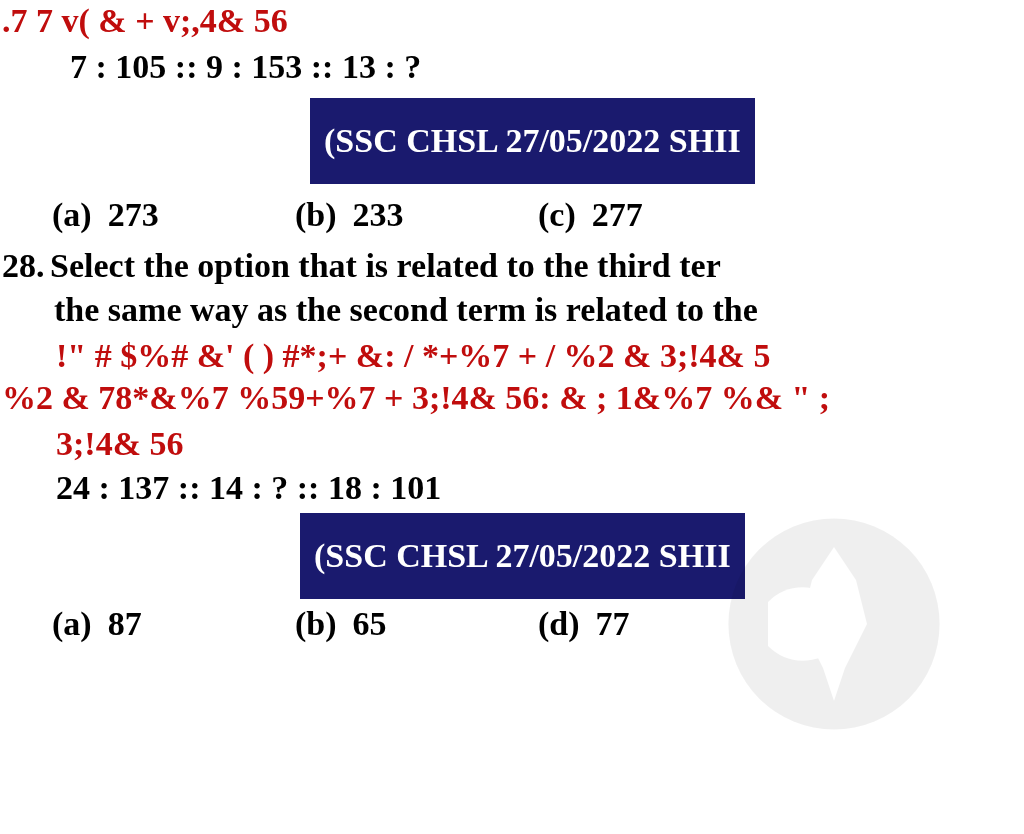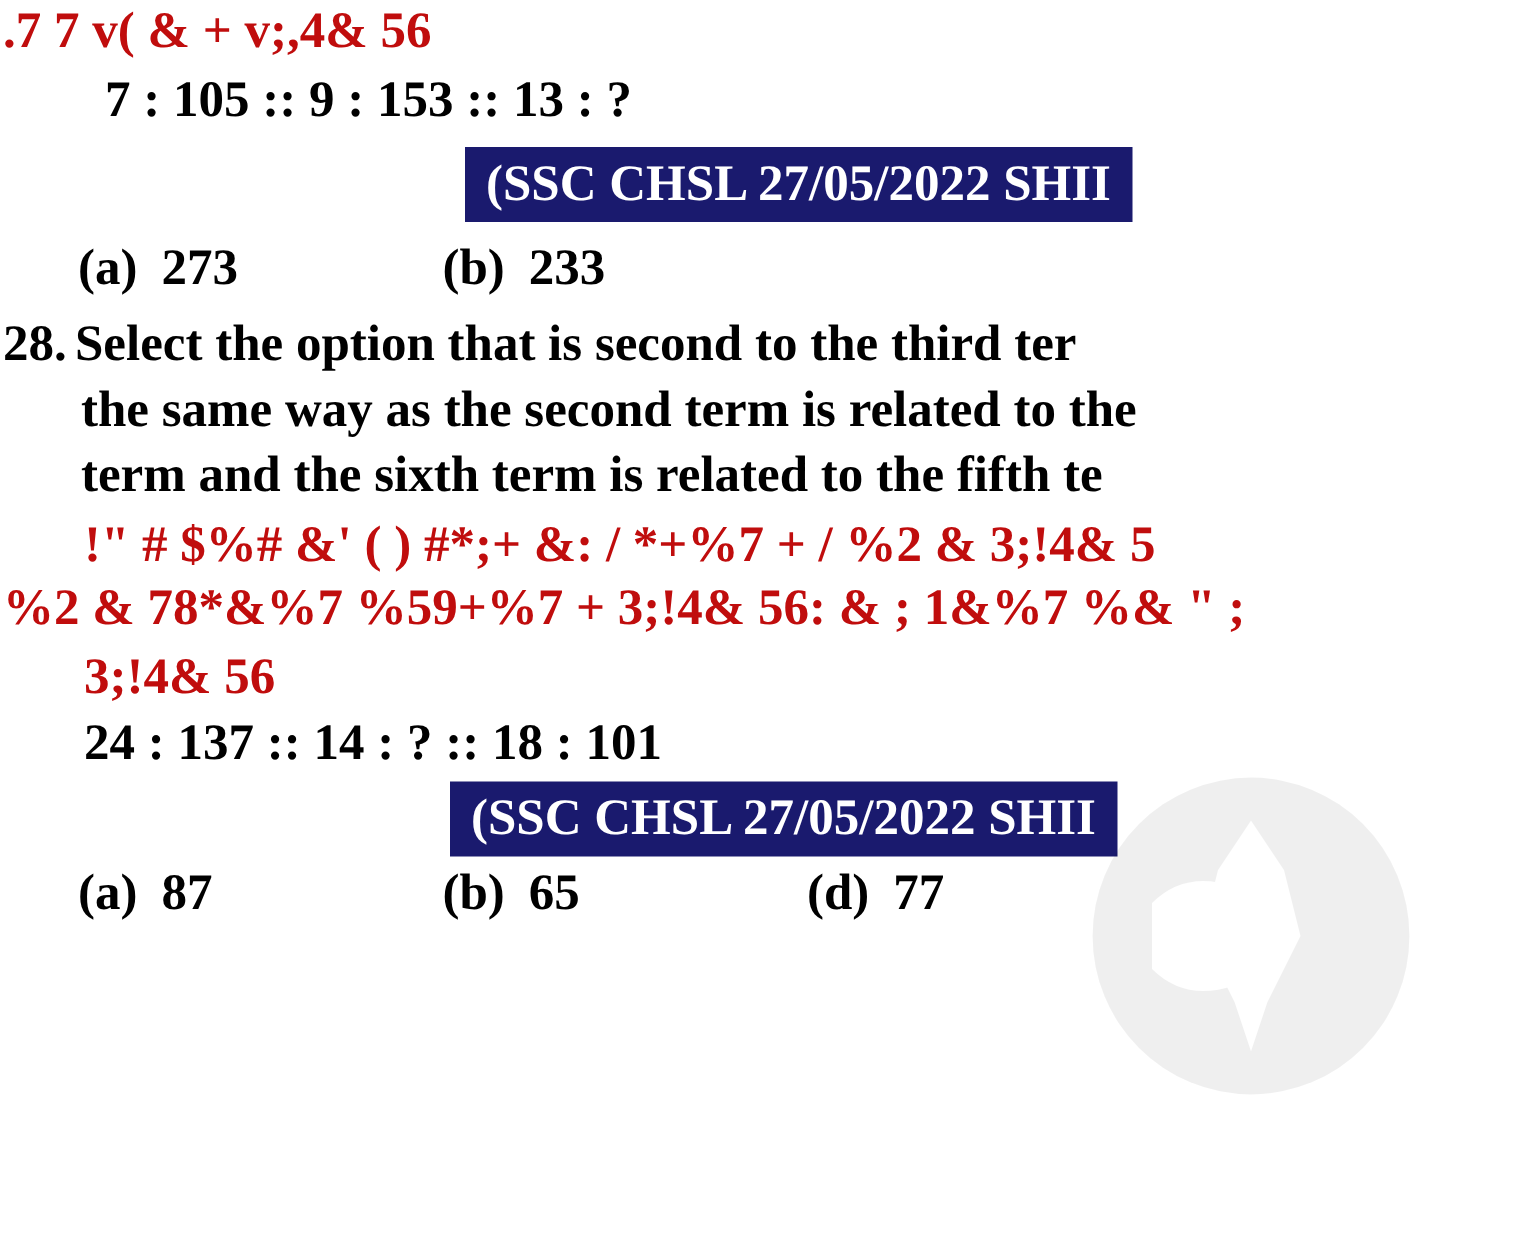--- a/index.html
+++ b/index.html
@@ -10,21 +10,21 @@
       font-weight: bold;
       color: #000;
       background: #fff;
       position: relative;
       overflow: hidden;
     }
     .line-red { color: #c00d0d; }
     .line-blue-bg {
       background: #1a1a6e;
       color: #fff;
-      padding: 6px 14px;
+      padding: 24px 14px;
       display: inline-block;
       font-family: Georgia, serif;
     }
     .question-line {
       font-size: 34px;
       padding: 6px 0 6px 70px;
     }
     .multi-line {
       font-size: 34px;
       padding: 2px 0 2px 2px;
@@ -90,26 +90,28 @@
   <span class="line-blue-bg banner-inner">(SSC CHSL 27/05/2022 SHII</span>
 </div>
 
 <div class="options">
   <div>
     <span class="opt-label">(a)</span><span>273</span>
   </div>
   <div>
     <span class="opt-label">(b)</span><span>233</span>
   </div>
+  <div>
+    <span class="opt-label">(c)</span><span>277</span>
+  </div>
 </div>
 
 <div class="q28">
-  <span class="qnum">28.</span><span class="qtext">Select the option that is second to the third ter</span>
+  <span class="qnum">28.</span><span class="qtext">Select the option that is related to the third ter</span>
   <div class="indent-match">the same way as the second term is related to the</div>
-  <div class="indent-match">term and the sixth term is related to the fifth te</div>
 </div>
 
 <div class="analogy-1 line-red">!" # $%# &amp;' ( ) #*;+ &amp;: / *+%7  +  / %2 &amp;  3;!4&amp; 5</div>
 <div class="multi-line line-red">%2 &amp; 78*&amp;%7 %59+%7  + 3;!4&amp; 56: &amp; ; 1&amp;%7 %&amp; " ;</div>
 <div class="analogy-1 line-red">3;!4&amp; 56</div>
 
 <div class="analogy-2">24 : 137 :: 14 : ? :: 18 : 101</div>
 
 <div class="banner-wrap-2">
   <span class="line-blue-bg banner-inner">(SSC CHSL 27/05/2022 SHII</span>

